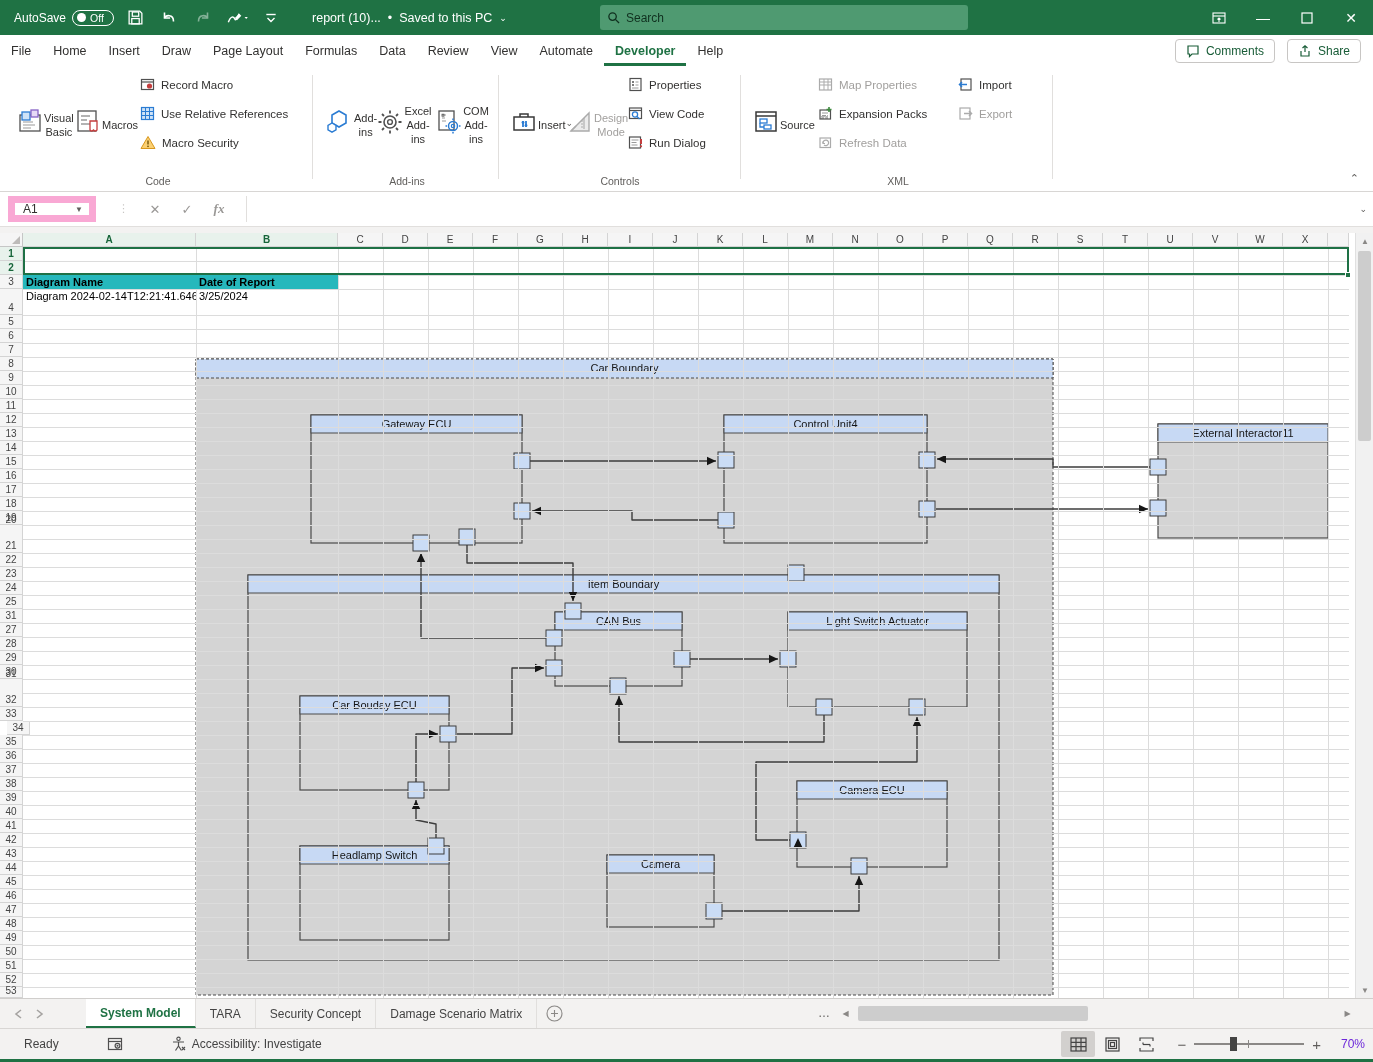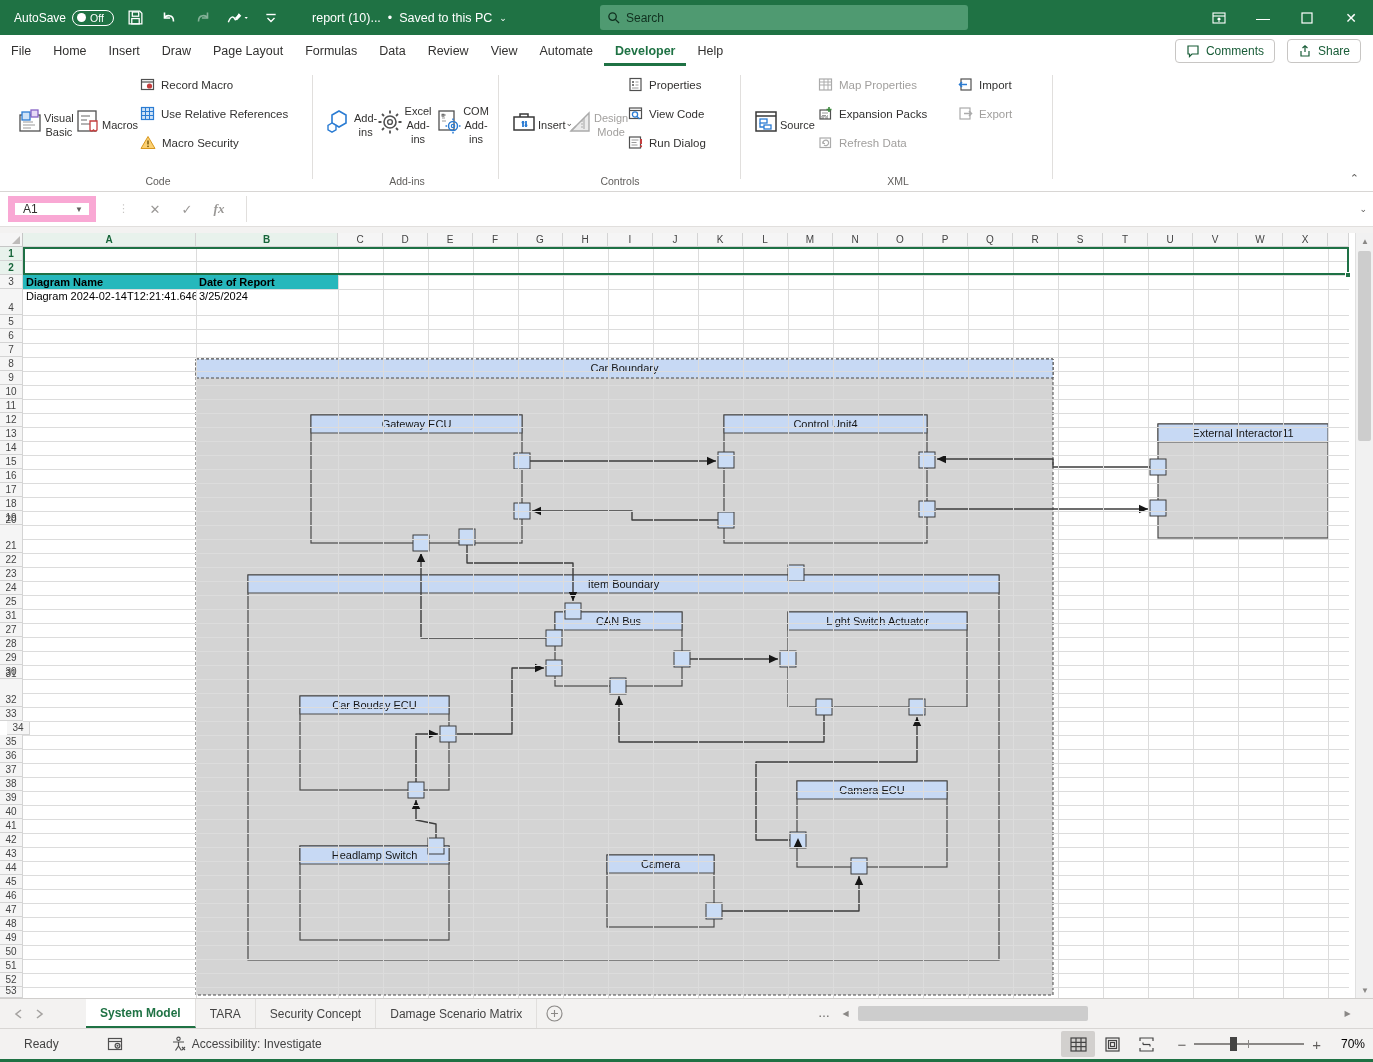--- a/index.html
+++ b/index.html
@@ -86,21 +86,21 @@
   
   .statusbar { position:absolute; left:0; top:1028px; width:1373px; height:34px; background:#f3f2f1; border-top:1px solid #d8d6d4; border-bottom:3px solid #1f7244; display:flex; align-items:center; font-size:12px; color:#444; }
   .sb-item { display:flex; align-items:center; gap:6px; padding:0 24px; height:100%; }
   .sb-right { position:absolute; right:8px; display:flex; align-items:center; height:100%; }
   .view-ico { width:34px; height:26px; display:flex; align-items:center; justify-content:center; border-radius:2px; }
   .view-ico.sel { background:#d2d0ce; }
   .zoomwrap { display:flex; align-items:center; gap:8px; margin-left:14px; color:#605e5c; }
   .zoom-track { position:relative; width:110px; height:2px; background:#8a8886; }
   .zoom-tick { position:absolute; left:54px; top:-3px; width:1px; height:8px; background:#8a8886; }
   .zoom-thumb { position:absolute; left:36px; top:-6px; width:7px; height:14px; background:#444; }
-  .zoom-pct { width:36px; text-align:right; color:#000000; }
+  .zoom-pct { width:36px; text-align:right; color:#6d28d9; }
 </style>
 </head>
 <body>
 
 <div class="titlebar">
   <div class="autosave">
     <span>AutoSave</span>
     <span class="as-pill">
       <span class="as-knob"></span>
       <span class="as-off">Off</span>

